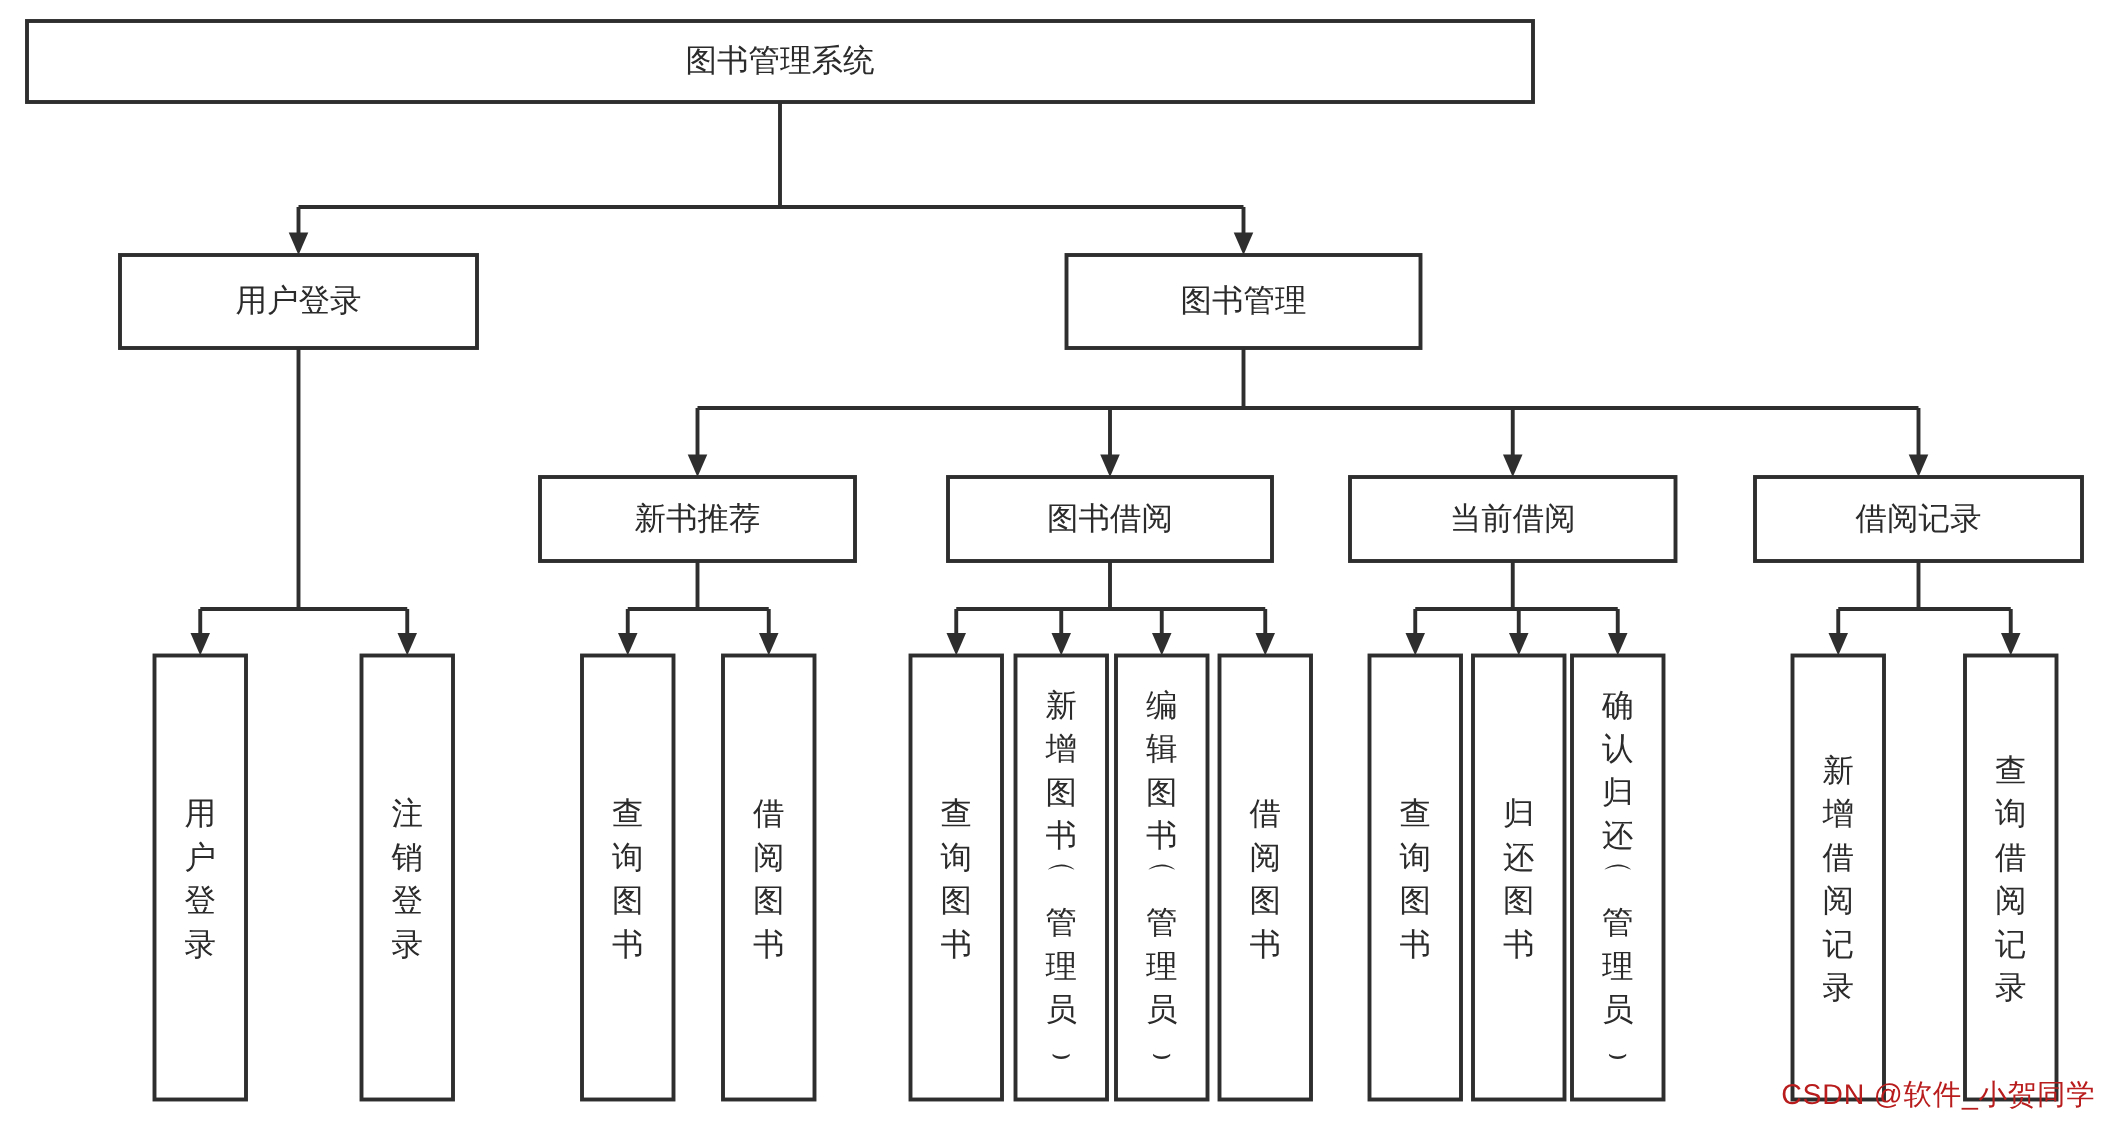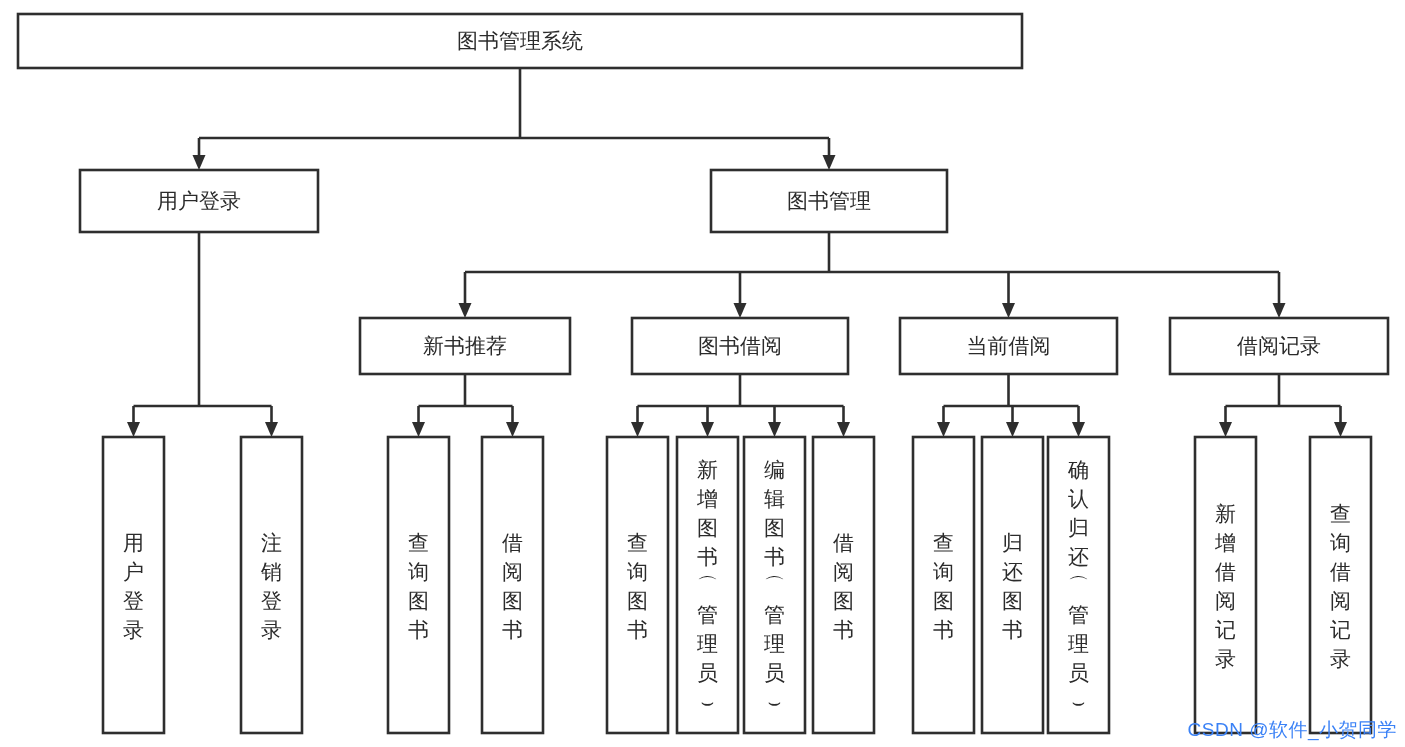--- a/index.html
+++ b/index.html
@@ -47,21 +47,21 @@
   .arrow-head {
     fill: #2e2e2e;
     stroke: none;
   }
   .watermark {
     position: absolute;
     right: 8px;
     bottom: 4px;
     font-family: "Liberation Sans", "DejaVu Sans", sans-serif;
     font-size: 19px;
-    color: #3b82f6;
+    color: #b91c1c;
     letter-spacing: 0.5px;
     white-space: nowrap;
     user-select: none;
   }
 </style>
 </head>
 <body>
 
 <div id="diagram-root">
   <svg id="diagram-svg" width="1405" height="747" viewBox="0 0 1405 747" xmlns="http://www.w3.org/2000/svg">

